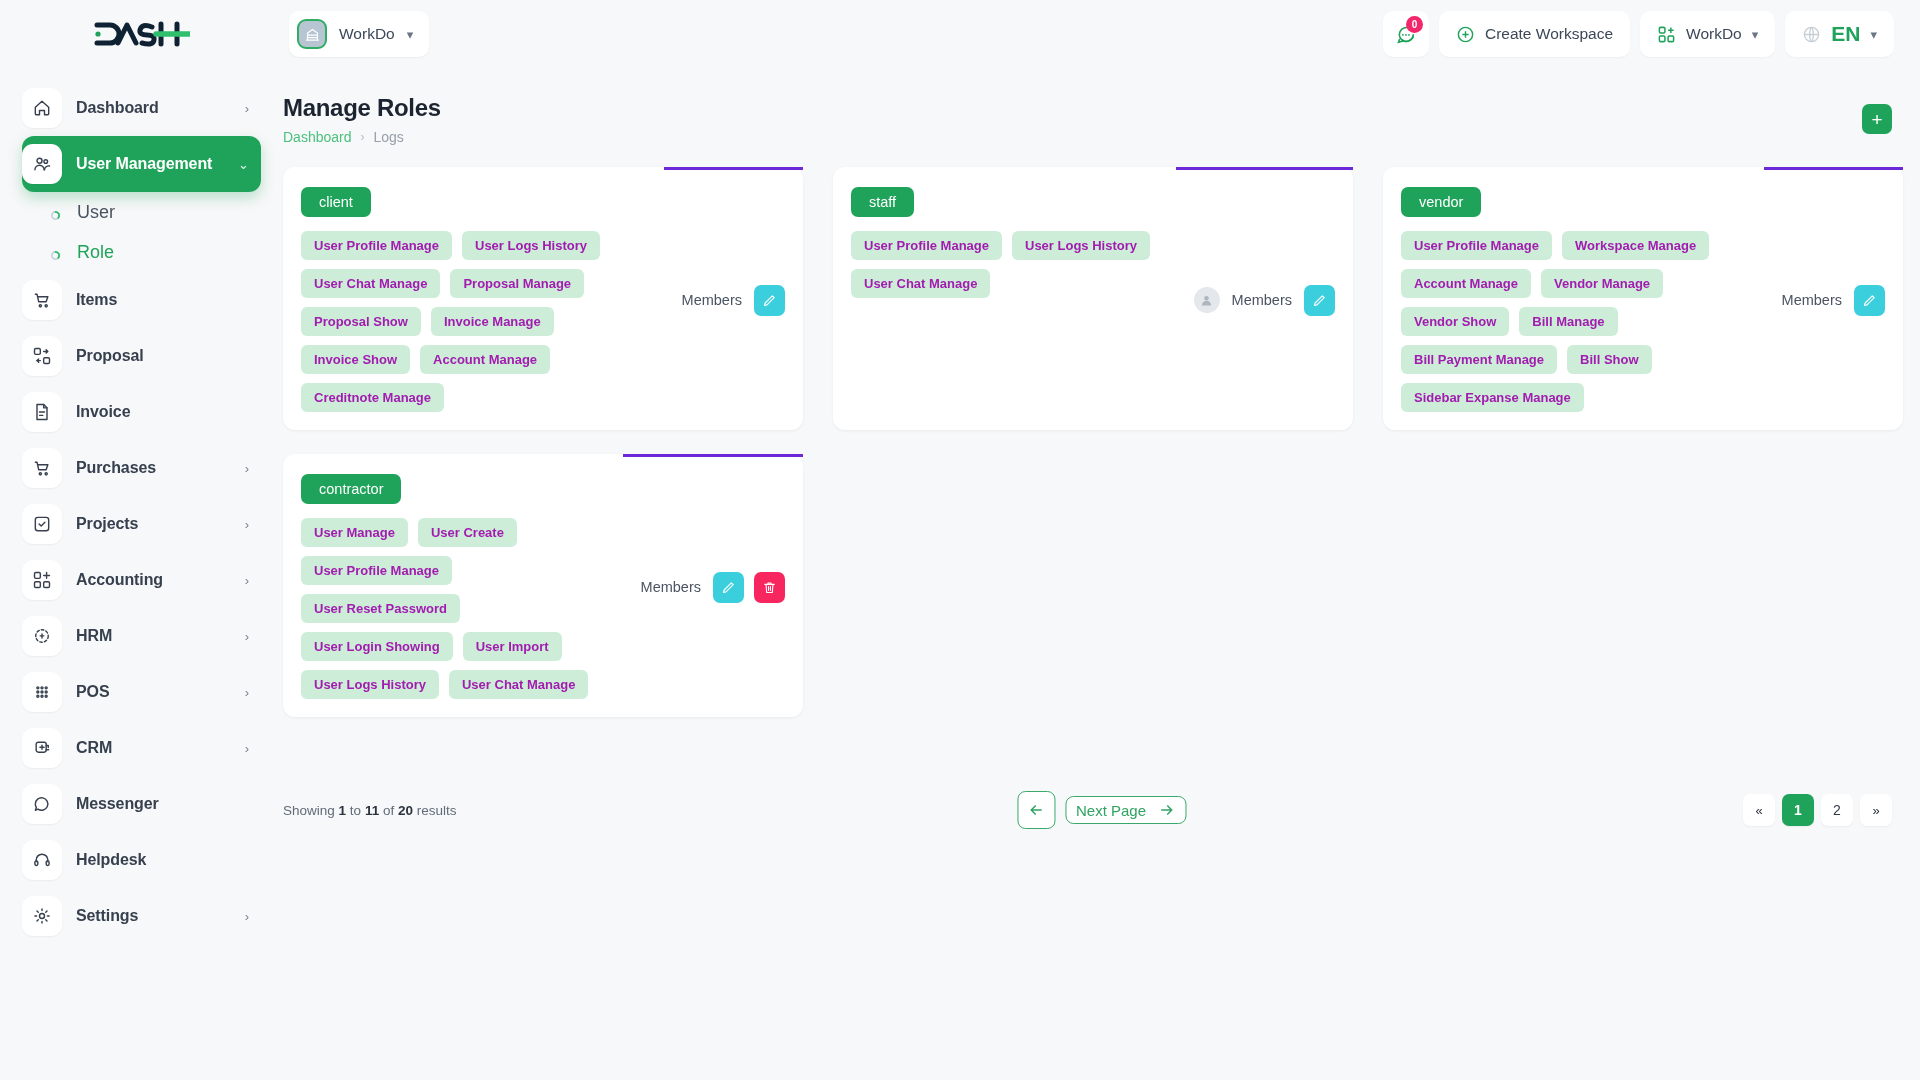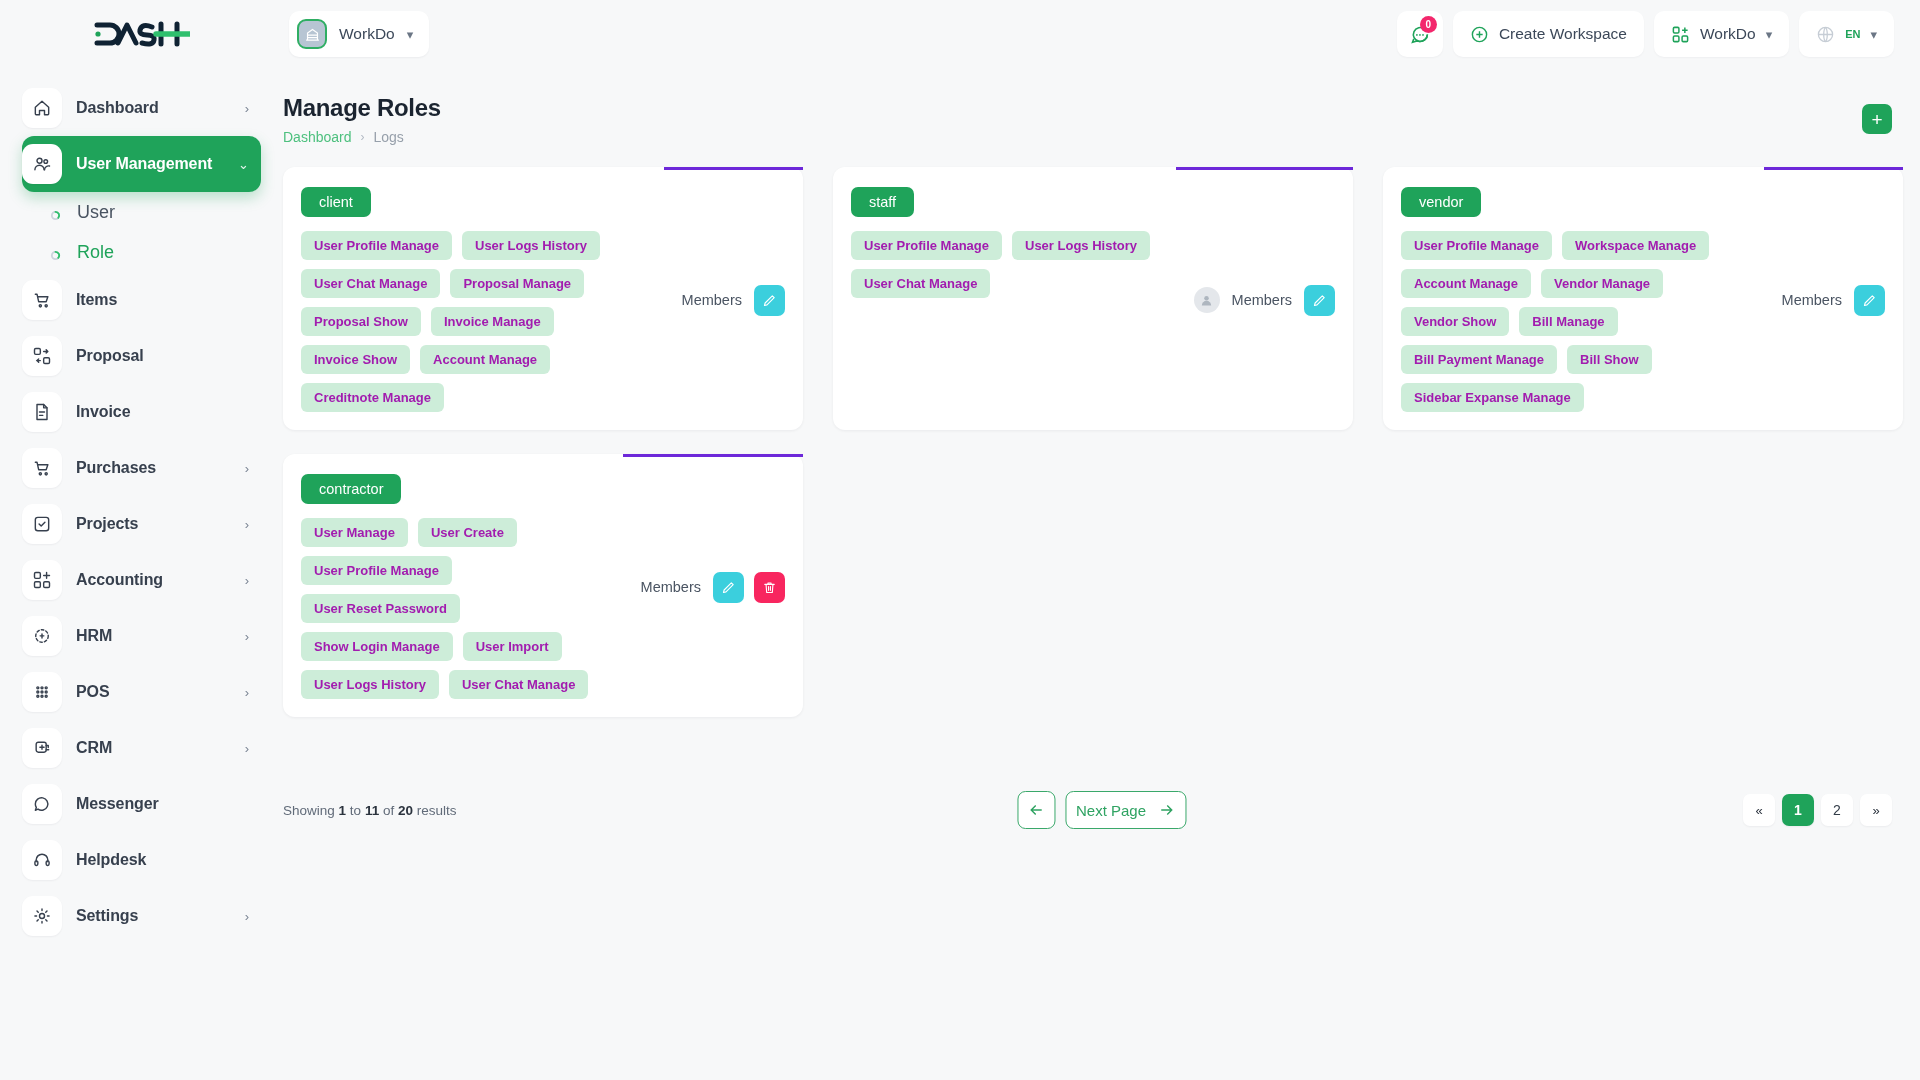--- a/index.html
+++ b/index.html
@@ -52,21 +52,21 @@
     cursor: pointer; white-space: nowrap;
   }
   .tb-btn.icon-only { width: 46px; padding: 0; justify-content: center; }
   .badge {
     position: absolute; top: 5px; right: 6px;
     background: #f3276c; color: #fff; font-size: 10px; font-weight: 700;
     border-radius: 10px; min-width: 17px; height: 17px;
     display: flex; align-items: center; justify-content: center;
     padding: 0 4px; line-height: 1;
   }
-  .lang-txt { color: #1fa35a; font-weight: 600; font-size: 11px; }
+  .lang-txt { color: #1fa35a; font-weight: 600; font-size: 21px; }
 
   
   .sidebar {
     position: absolute; top: 68px; left: 0; width: 283px; bottom: 0;
     background: #f7f8f9; padding: 12px 22px 0 22px;
     overflow: hidden;
   }
   .nav-item {
     display: flex; align-items: center; gap: 14px;
     height: 56px; border-radius: 12px; padding: 0 12px 0 0;
@@ -155,21 +155,21 @@
   .pager-mid {
     position: absolute; left: 50%; transform: translateX(-50%);
     display: flex; align-items: center; gap: 10px;
   }
   .pg-sq {
     width: 38px; height: 38px; border-radius: 8px; background: #fff;
     border: 1px solid #3aa86a; color: #2fa362;
     display: flex; align-items: center; justify-content: center; cursor: pointer;
   }
   .pg-next {
-    height: 38px; border-radius: 8px; background: #fff; border: 1px solid #3aa86a;
+    height: 28px; border-radius: 8px; background: #fff; border: 1px solid #3aa86a;
     color: #2fa362; font-size: 15px; padding: 0 10px; cursor: pointer;
     display: flex; align-items: center; gap: 11px;
   }
   .pager-right { margin-left: auto; display: flex; align-items: center; gap: 7px; }
   .pg-num {
     width: 32px; height: 32px; border-radius: 7px; background: #fff;
     display: flex; align-items: center; justify-content: center;
     font-size: 14px; color: #323c48; cursor: pointer;
     box-shadow: 0 1px 2px rgba(16,24,40,.05);
   }
@@ -496,21 +496,21 @@
             </div>
           </div>
         </div>
       </div>
       <div class="card">
         <div class="card-body"><div class="role-tag">contractor</div><div class="perms">
             <span class="perm">User Manage</span>
             <span class="perm">User Create</span>
             <span class="perm">User Profile Manage</span>
             <span class="perm">User Reset Password</span>
-            <span class="perm">Show Login Manage</span>
+            <span class="perm">User Login Showing</span>
             <span class="perm">User Import</span>
             <span class="perm">User Logs History</span>
             <span class="perm">User Chat Manage</span>
           </div></div>
         <div class="card-foot">
           <span class="members-label">Members</span>
           <div class="foot-actions">
             <div class="act-btn act-edit">
               <svg width="15" height="15" viewBox="0 0 24 24" fill="none" stroke="#ffffff" stroke-width="1.8" stroke-linecap="round" stroke-linejoin="round">
                 <path d="M16.5 4.5l3 3L8 19l-4 1 1-4z"></path>

